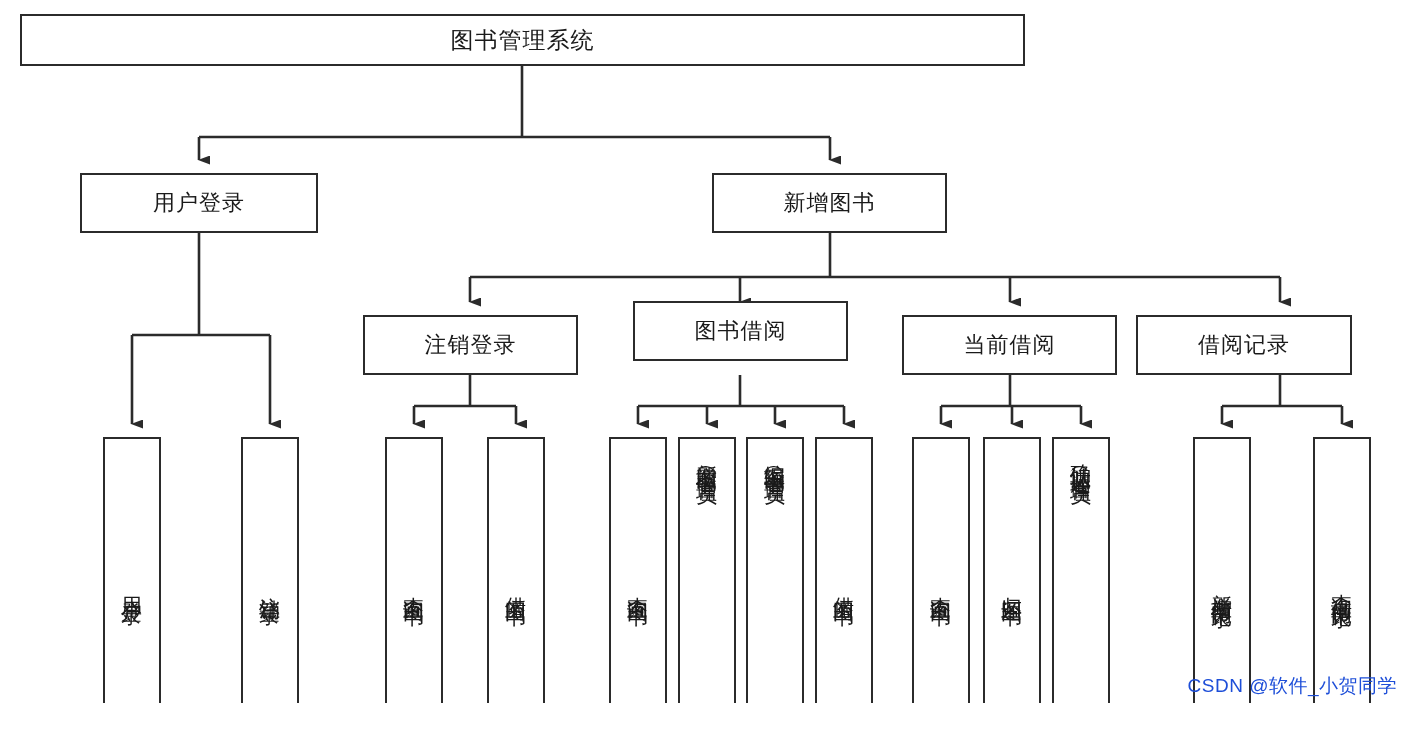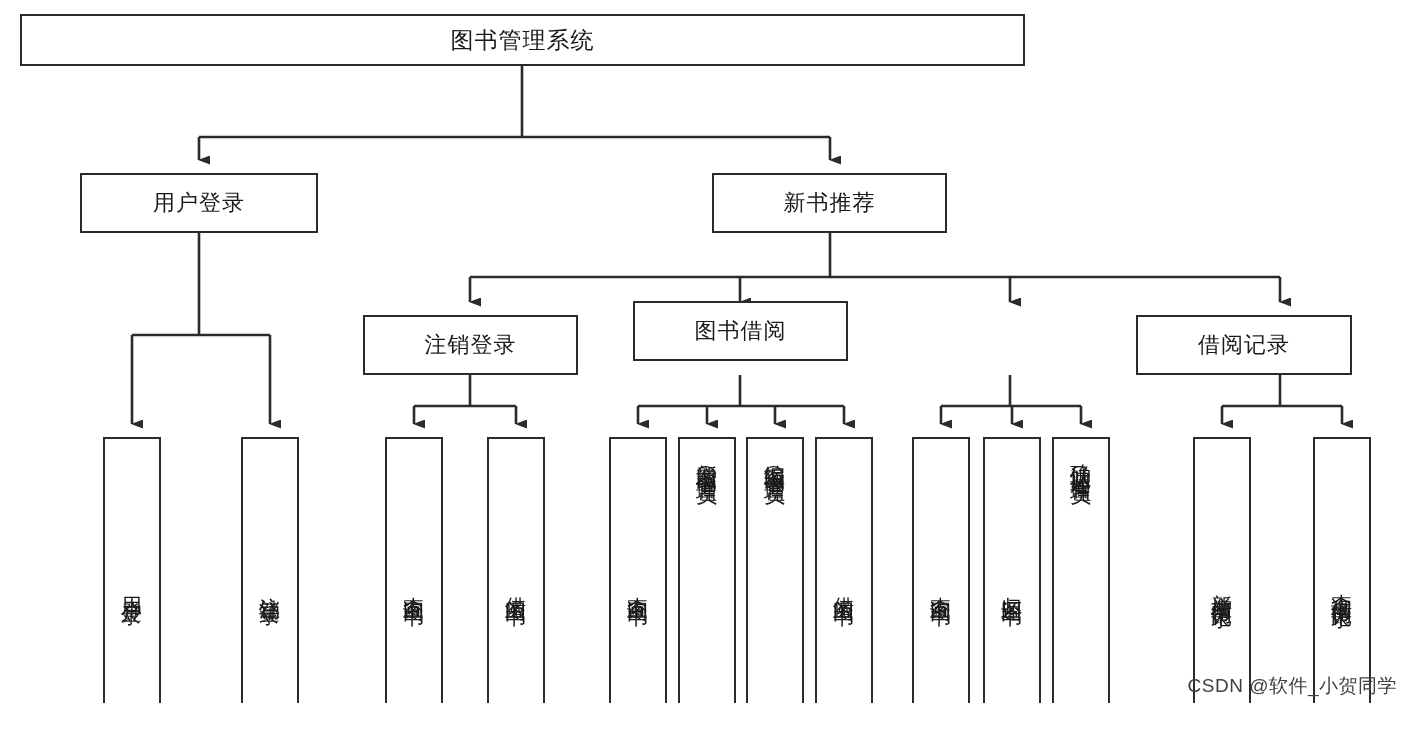--- a/index.html
+++ b/index.html
@@ -57,21 +57,21 @@
     white-space: nowrap;
   }
   .node.v.mid {
     align-items: center;
   }
   .watermark {
     position: absolute;
     right: 8px;
     bottom: 4px;
     font-size: 19px;
-    color: #404040;
+    color: #1d4ed8;
     white-space: nowrap;
     letter-spacing: 0.5px;
     margin-top: 16px;
   }
 </style>
 </head>
 <body>
 
 <div id="canvas">
 
@@ -126,29 +126,32 @@
   </svg>
 
   <div class="node h root" style="left:20px; top:14px; width:1005px; height:52px;">
     <span>图书管理系统</span>
   </div>
 
   <div class="node h" style="left:80px; top:173px; width:238px; height:60px;">
     <span>用户登录</span>
   </div>
   <div class="node h" style="left:712px; top:173px; width:235px; height:60px;">
-    <span>新书推荐</span>
+    <span>新增图书</span>
   </div>
 
   <div class="node h" style="left:363px; top:315px; width:215px; height:60px;">
     <span>注销登录</span>
   </div>
   <div class="node h" style="left:633px; top:301px; width:215px; height:60px;">
     <span>图书借阅</span>
   </div>
+  <div class="node h" style="left:902px; top:315px; width:215px; height:60px;">
+    <span>当前借阅</span>
+  </div>
   <div class="node h" style="left:1136px; top:315px; width:216px; height:60px;">
     <span>借阅记录</span>
   </div>
 
   <div class="node v mid" style="left:103px; top:437px; width:58px; height:298px;">
     <span class="vtext">用户登录</span>
   </div>
   <div class="node v mid" style="left:241px; top:437px; width:58px; height:298px;">
     <span class="vtext">注销登录</span>
   </div>

